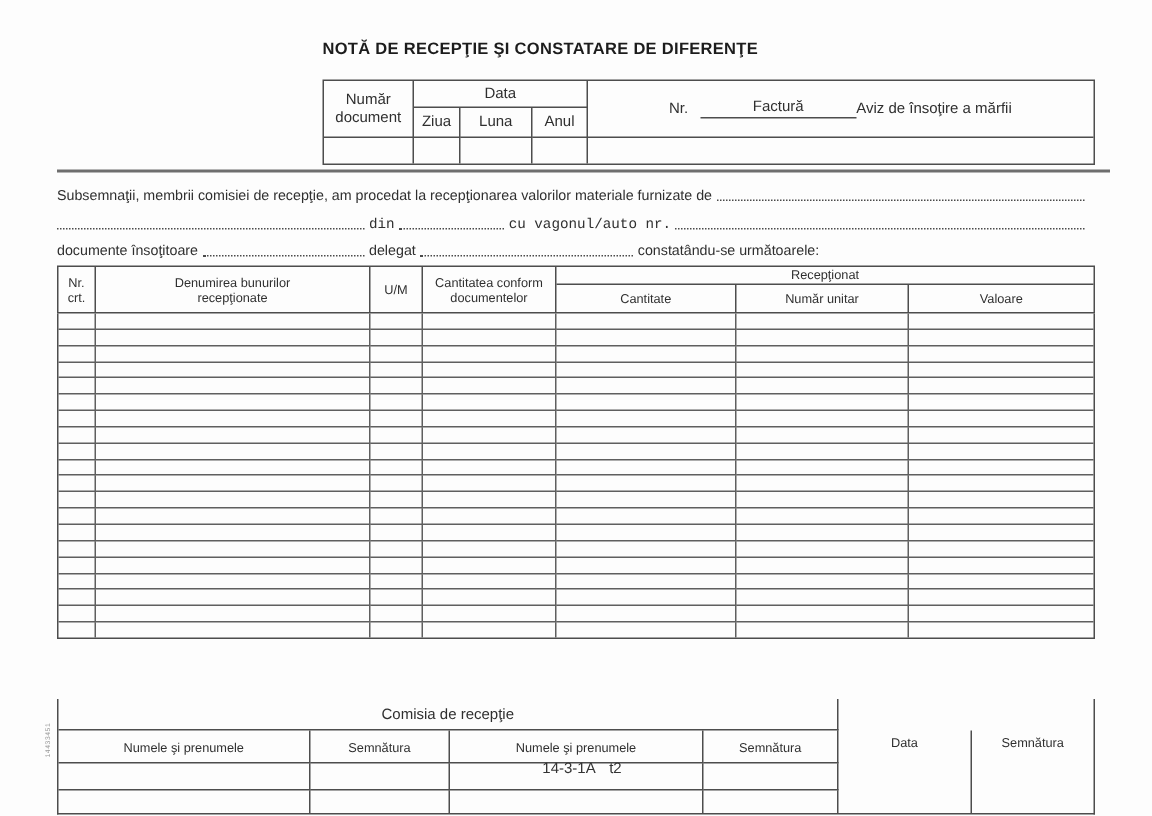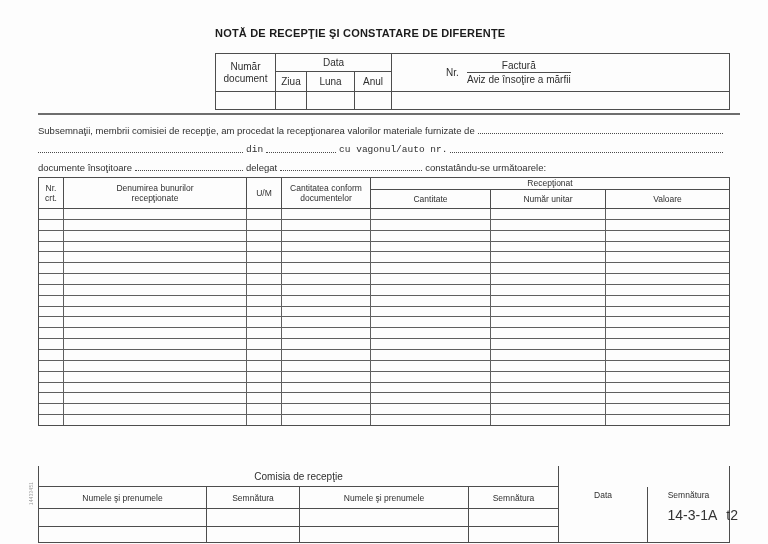--- a/index.html
+++ b/index.html
@@ -21,21 +21,21 @@
   .htable { left:215px; top:53px; width:515px; height:57px;
             border:1px solid #4d4d4d; display:grid;
             grid-template-columns:60px 31px 48px 37px 1fr;
             grid-template-rows:18px 20px 1fr; font-size:10px; }
   .hc { border-right:1px solid #4d4d4d; border-bottom:1px solid #4d4d4d;
         display:flex; align-items:center; justify-content:center; text-align:center; line-height:1.15; }
   .hc.nr { border-right:none; } .hc.nb { border-bottom:none; }
   .c-numar { grid-row:1/3; grid-column:1; }
   .c-data  { grid-row:1; grid-column:2/5; }
   .c-fact  { grid-row:1/3; grid-column:5; justify-content:flex-start; padding-left:54px; gap:8px; }
-  .frac { display:flex; flex-direction:column; align-items:center; text-align:left; }
+  .frac { display:flex; flex-direction:row; align-items:center; text-align:left; }
   .frac .top { min-width:104px; text-align:center; border-bottom:1px solid #4d4d4d; padding:0 2px 1px; }
   .frac .bot { padding-top:1px; }
 
   
   .hrule { left:38px; top:113px; width:702px; height:2px; background:#6e6e6e; }
 
   
   .pline { left:38px; width:688px; height:13px; display:flex; align-items:flex-end;
            font-size:9.5px; white-space:nowrap; }
   .pl1 { top:123px; } .pl2 { top:142px;font-family:Liberation Mono, monospace; } .pl3 { top:160px;text-align:right; }
@@ -77,21 +77,21 @@
             grid-template-rows:21px 22px 18px 1fr; font-size:8.5px;margin-top:40px; }
   .sc { border-right:1px solid #4d4d4d; border-bottom:1px solid #4d4d4d;
         display:flex; align-items:center; justify-content:center; text-align:center; }
   .sc.nr { border-right:none; } .sc.nb { border-bottom:none; }
   .s-comisia { grid-row:1; grid-column:1/5; font-size:10px; }
   .s-primit  { grid-row:1; grid-column:5/7; font-size:10px; }
   .s-data { grid-row:2/5; grid-column:5; align-items:flex-start; padding-top:3px; }
   .s-sem3 { grid-row:2/5; grid-column:6; align-items:flex-start; padding-top:3px; }
 
   
-  .fcode { left:38px; top:507px; width:700px; text-align:right; font-size:14px; color:#333; }
+  .fcode { left:38px; top:507px; width:700px; text-align:center; font-size:10px; color:#333; }
   .fcode .pc { margin-left:9px; }
   .ecode { left:29px; top:505px; transform:rotate(-90deg); transform-origin:0 0;
            font-size:4.5px; color:#999; letter-spacing:.4px; white-space:nowrap; }
 </style>
 </head>
 <body>
 
 <div class="abs title">NOTĂ DE RECEPŢIE ŞI CONSTATARE DE DIFERENŢE</div>
 
 <div class="abs htable">

